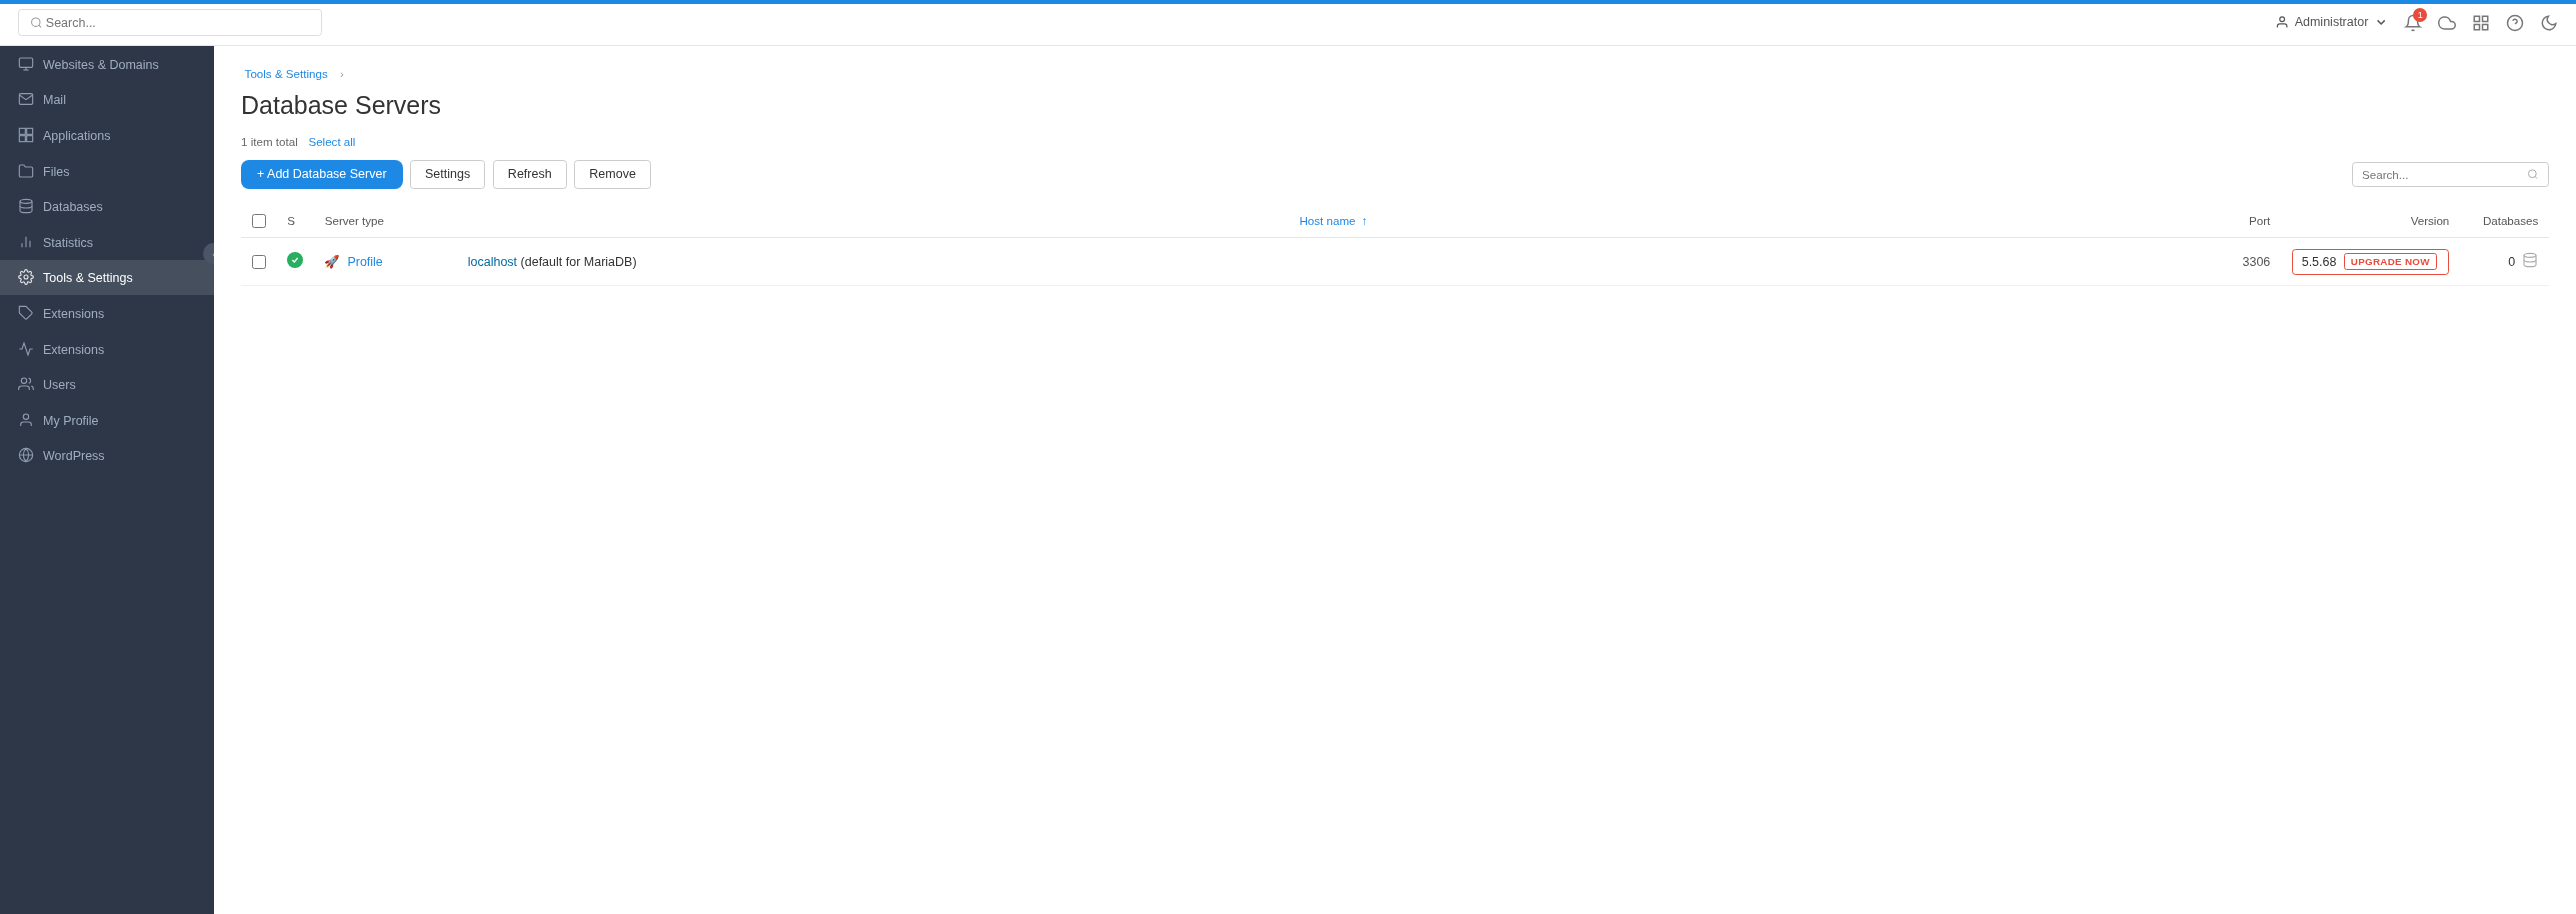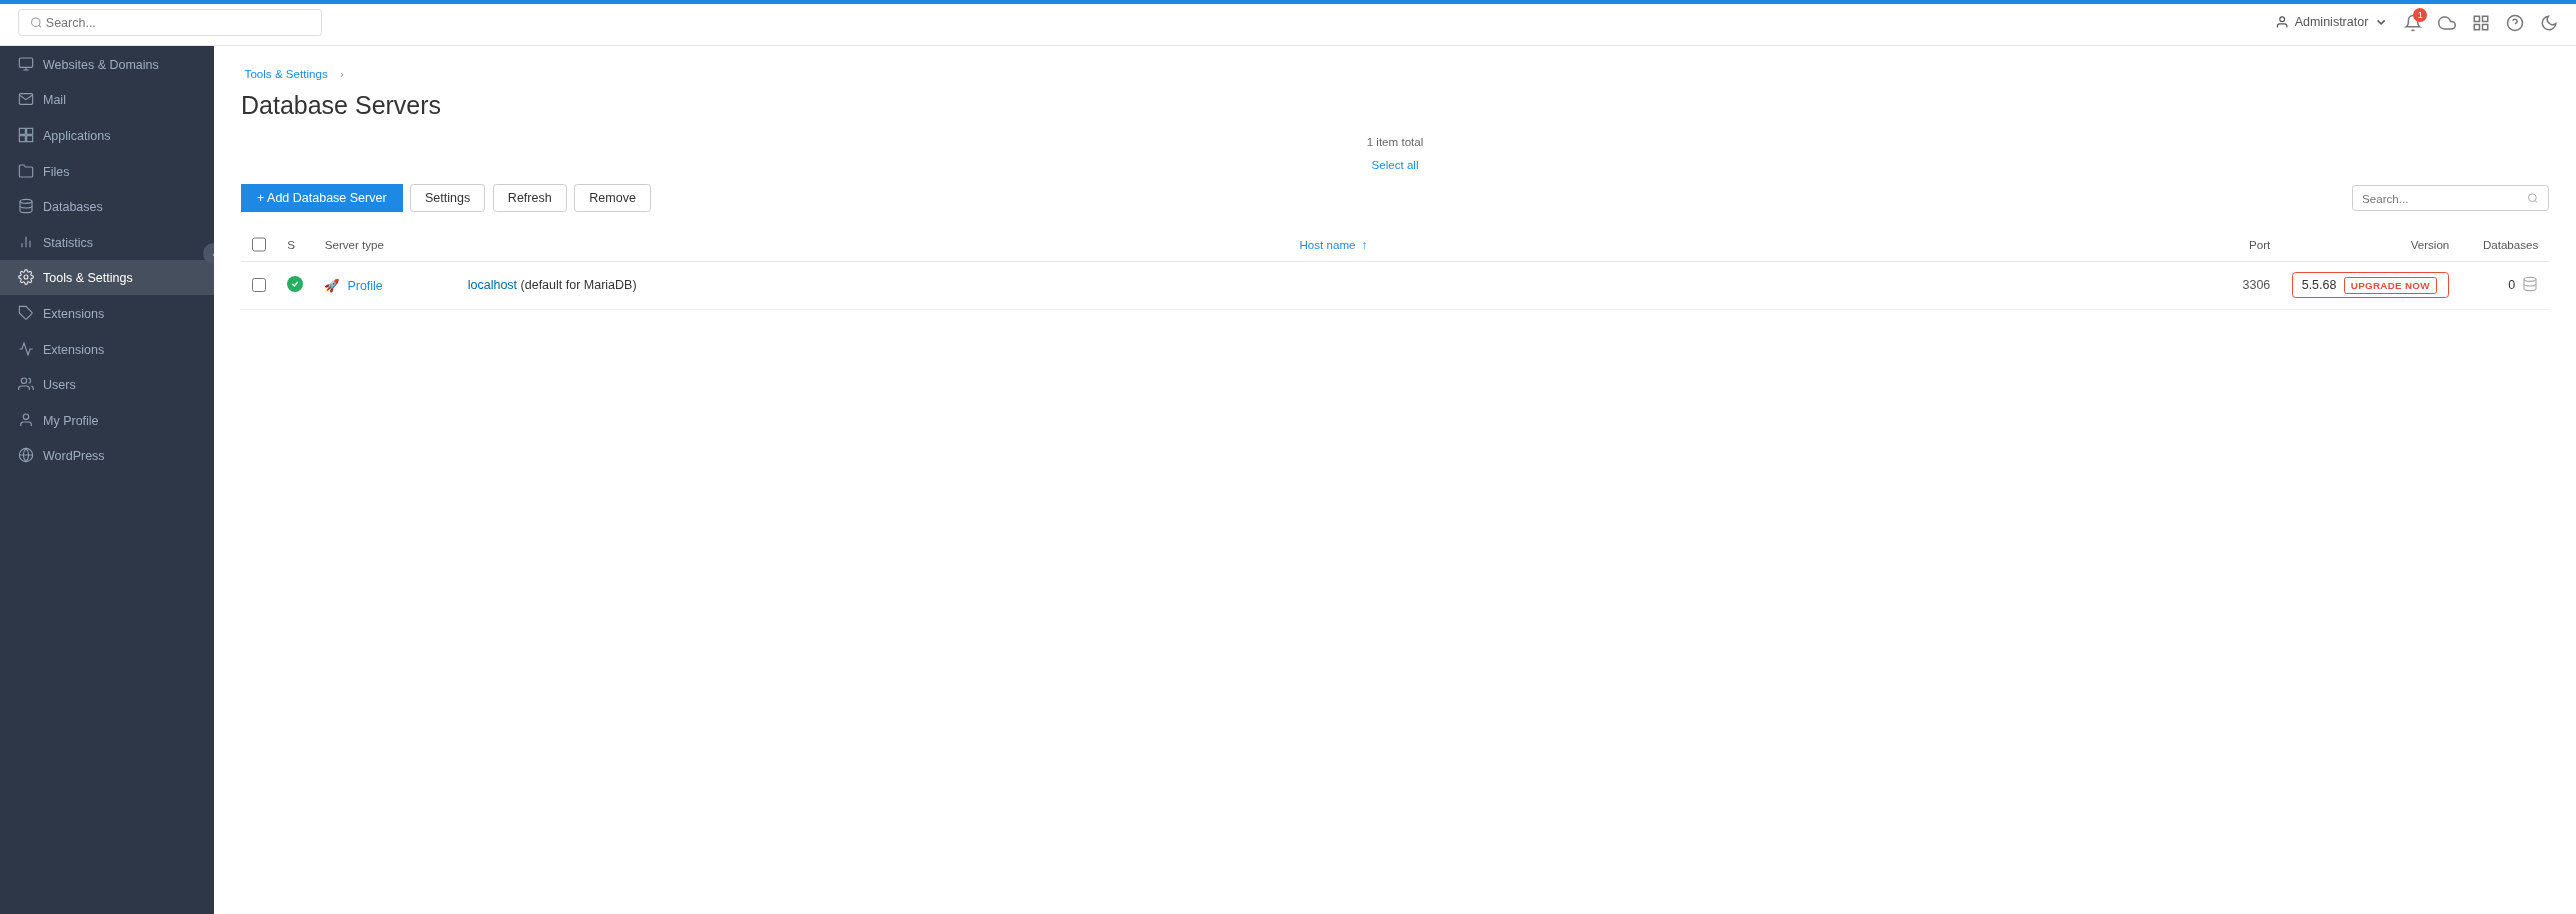--- a/index.html
+++ b/index.html
@@ -80,28 +80,28 @@
       width: 21.4px; height: 21.4px; background: #4a5568;
       border-radius: 50%; display: flex; align-items: center; justify-content: center;
       cursor: pointer; color: #a0aec0; font-size: 10.7px; z-index: 10;
     }
 
     
     .main { flex: 1; overflow-y: auto; padding: 21.4px 27px; background: #fff; }
     .breadcrumb { color: #1e88e5; font-size: 11.6px; margin-bottom: 11px; cursor: pointer; }
     .breadcrumb span { color: #999; margin: 0 3.6px; }
     .page-title { font-size: 25px; font-weight: 300; color: #333; margin-bottom: 14.3px; }
-    .list-meta { font-size: 11.6px; color: #666; margin-bottom: 12.5px; display: flex; align-items: center; gap: 10.7px; flex-direction: column; }
+    .list-meta { font-size: 11.6px; color: #666; margin-bottom: 12.5px; display: flex; align-items: center; gap: 10.7px; }
     .select-all-link { color: #1e88e5; cursor: pointer; text-decoration: none; }
 
     
     .toolbar { display: flex; align-items: center; gap: 7.1px; margin-bottom: 16px; }
     .btn-primary {
       background: #1e88e5; color: #fff; border: none;
-      padding: 7.1px 16px; border-radius: 0; cursor: pointer;
+      padding: 7.1px 16px; border-radius: 8px; cursor: pointer;
       font-size: 12.5px; display: flex; align-items: center; gap: 5.4px;
     }
     .btn-default {
       background: #fff; color: #333; border: 0.9px solid #ccc;
       padding: 6.3px 14.3px; border-radius: 3.6px; cursor: pointer; font-size: 12.5px;
     }
     .toolbar-search {
       margin-left: auto; display: flex; align-items: center;
       border: 0.9px solid #ccc; border-radius: 3.6px;
       padding: 5.4px 9px; width: 197px;

